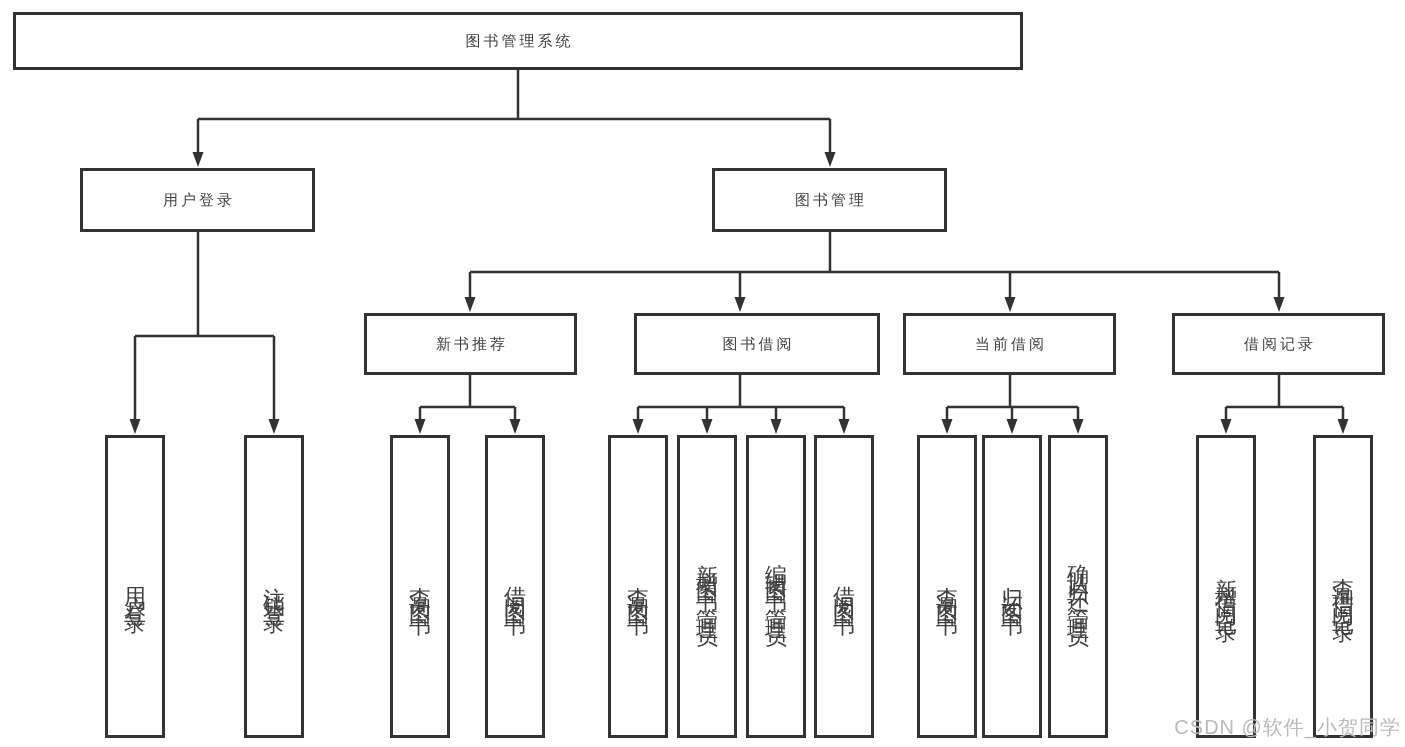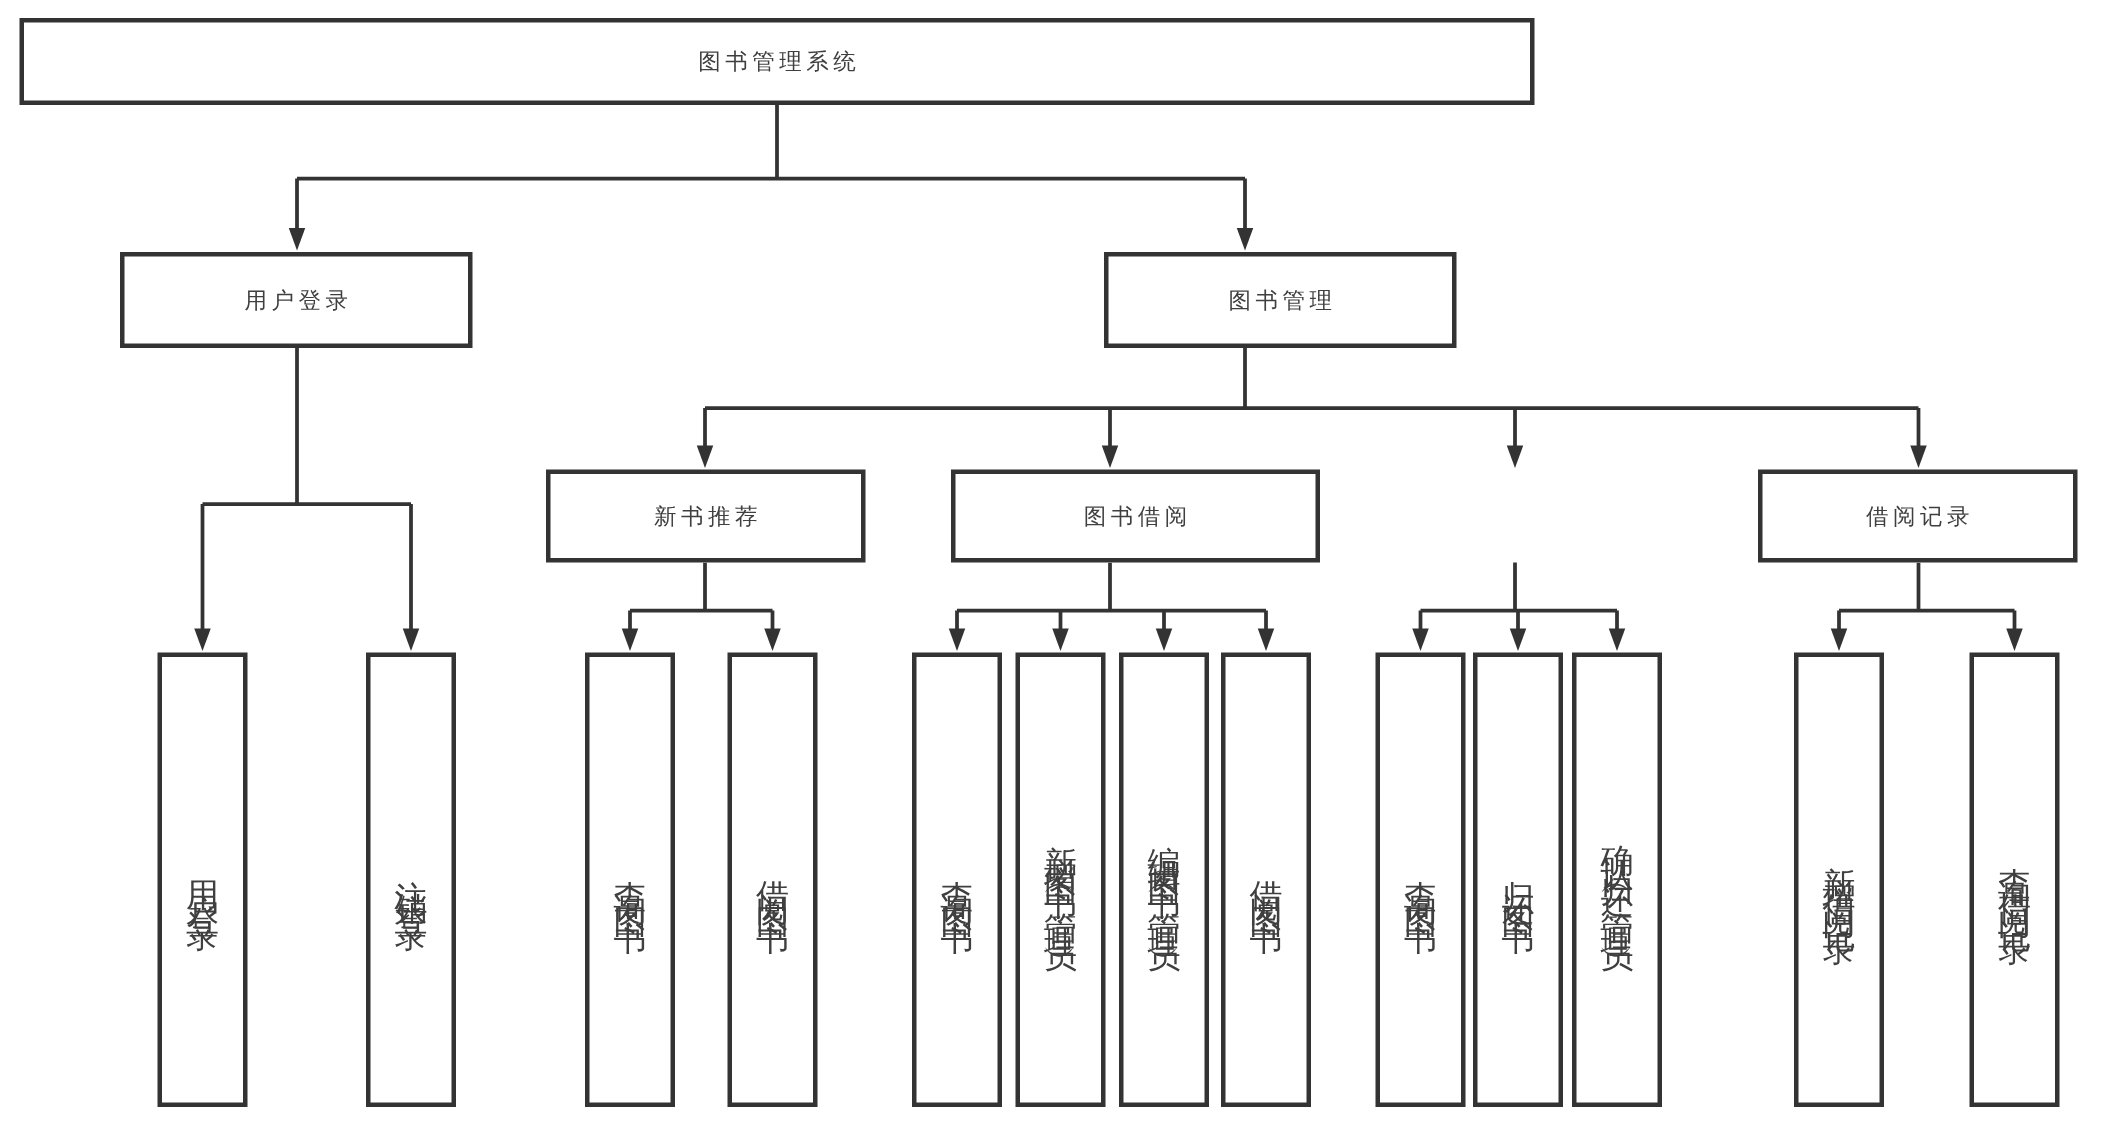--- a/index.html
+++ b/index.html
@@ -92,29 +92,32 @@
     </g>
   </svg>
 
   <div class="box" style="left:13px; top:12px; width:1010px; height:58px;">
     <span class="hlabel">图书管理系统</span>
   </div>
 
   <div class="box" style="left:80px; top:168px; width:235px; height:64px;">
     <span class="hlabel">用户登录</span>
   </div>
-  <div class="box" style="left:736px; top:168px; width:235px; height:64px;">
+  <div class="box" style="left:712px; top:168px; width:235px; height:64px;">
     <span class="hlabel">图书管理</span>
   </div>
 
   <div class="box" style="left:364px; top:313px; width:213px; height:62px;">
     <span class="hlabel">新书推荐</span>
   </div>
   <div class="box" style="left:634px; top:313px; width:246px; height:62px;">
     <span class="hlabel">图书借阅</span>
+  </div>
+  <div class="box" style="left:903px; top:313px; width:213px; height:62px;">
+    <span class="hlabel">当前借阅</span>
   </div>
   <div class="box" style="left:1172px; top:313px; width:213px; height:62px;">
     <span class="hlabel">借阅记录</span>
   </div>
 
   <div class="box" style="left:105px; top:435px; width:60px; height:303px;">
     <span class="vlabel">用户登录</span>
   </div>
   <div class="box" style="left:244px; top:435px; width:60px; height:303px;">
     <span class="vlabel">注销登录</span>
@@ -150,14 +153,15 @@
     <span class="vlabel">确认归还（管理员）</span>
   </div>
 
   <div class="box" style="left:1196px; top:435px; width:60px; height:303px;">
     <span class="vlabel">新增借阅记录</span>
   </div>
   <div class="box" style="left:1313px; top:435px; width:60px; height:303px;">
     <span class="vlabel">查询借阅记录</span>
   </div>
 
+  <div class="watermark">CSDN @软件_小贺同学</div>
 
 </div>
 
 </body></html>

